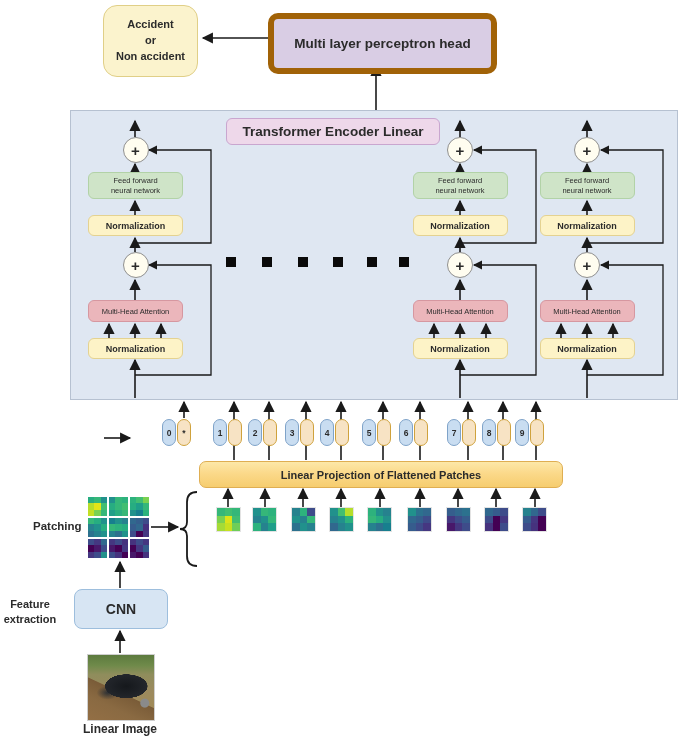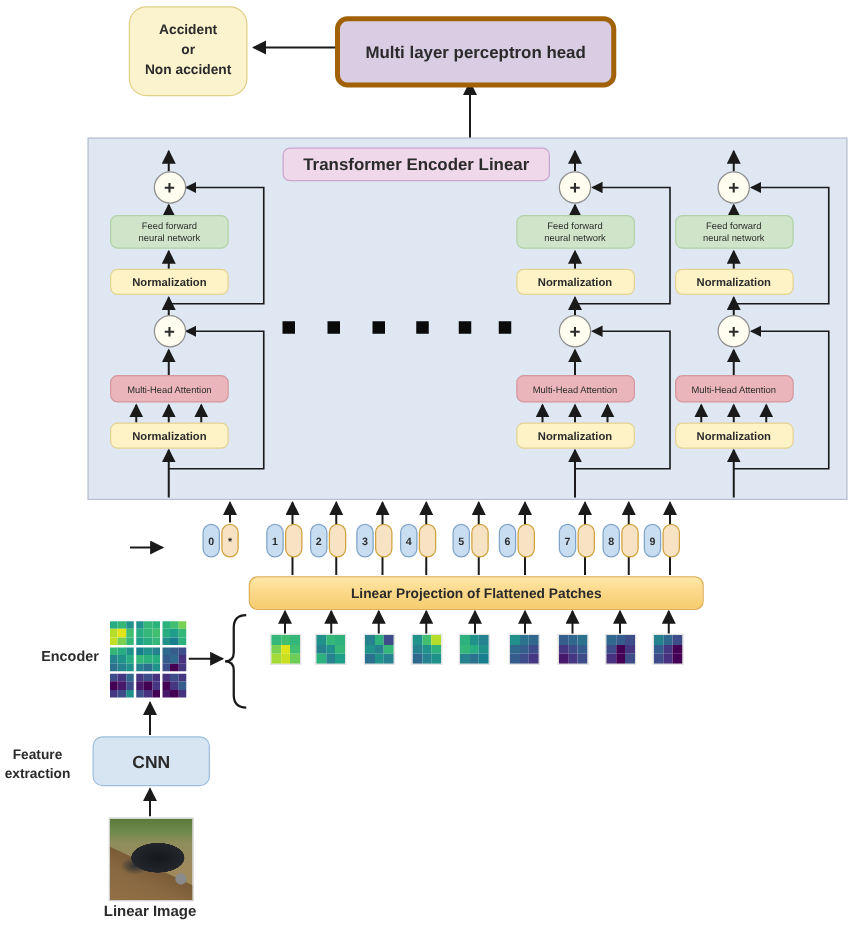--- a/index.html
+++ b/index.html
@@ -13,21 +13,21 @@
   
   .encoder-box{position:absolute;left:70px;top:110px;width:606px;height:288px;
     background:#dfe7f2;border:1px solid #b6c1d1;z-index:1;}
   .title-box{left:226px;top:118px;width:212px;height:25px;border-radius:6px;
     border:1px solid #c9a6cf;font-weight:bold;font-size:13.5px;
     display:flex;align-items:center;justify-content:center;}
   .outcome-box{left:103px;top:5px;width:93px;height:70px;border-radius:14px;
     border:1px solid #e0cf87;font-weight:bold;font-size:11px;line-height:1.45;
     display:flex;align-items:center;justify-content:center;text-align:center;white-space:pre-line;}
   .mlp-box{left:268px;top:13px;width:217px;height:49px;border-radius:10px;
-    border:4px solid #a16207;font-weight:bold;font-size:13.5px;
+    border:6px solid #a16207;font-weight:bold;font-size:13.5px;
     display:flex;align-items:center;justify-content:center;}
   .bar{left:199px;top:461px;width:362px;height:25px;border-radius:7px;
     background:linear-gradient(180deg,#fde8a8 0%,#fbd98a 45%,#f6cd6f 100%);
     border:1px solid #dfae52;font-weight:bold;font-size:11px;
     display:flex;align-items:center;justify-content:center;}
   .cnn-box{left:74px;top:589px;width:92px;height:38px;border-radius:8px;
     border:1px solid #9dbedd;font-weight:bold;font-size:14px;
     display:flex;align-items:center;justify-content:center;}
 
   
@@ -240,21 +240,21 @@
       <span class="pill blue" style="background: rgb(201, 221, 241);">8</span>
       <span class="pill peach" style="background: rgb(247, 227, 196);"></span>
     </div>
     <div class="token" style="left:515px">
       <span class="pill blue" style="background: rgb(201, 221, 241);">9</span>
       <span class="pill peach" style="background: rgb(247, 227, 196);"></span>
     </div>
 
     <div class="abs bar">Linear Projection of Flattened Patches</div>
 
-    <div class="small-cap" style="left:33px;top:520px;">Encoder</div>
+    <div class="small-cap" style="left:33px;top:520px;">Patching</div>
     <div class="side-label" style="left:0;top:597px;width:60px;font-size:11px;">Feature
 extraction</div>
 
     <div class="pgrid">
       <div class="mini g">
           <div style="background: rgb(39, 173, 129);"></div>
           <div style="background: rgb(53, 183, 121);"></div>
           <div style="background: rgb(33, 145, 140);"></div>
           <div style="background: rgb(181, 222, 43);"></div>
           <div style="background: rgb(226, 228, 24);"></div>

